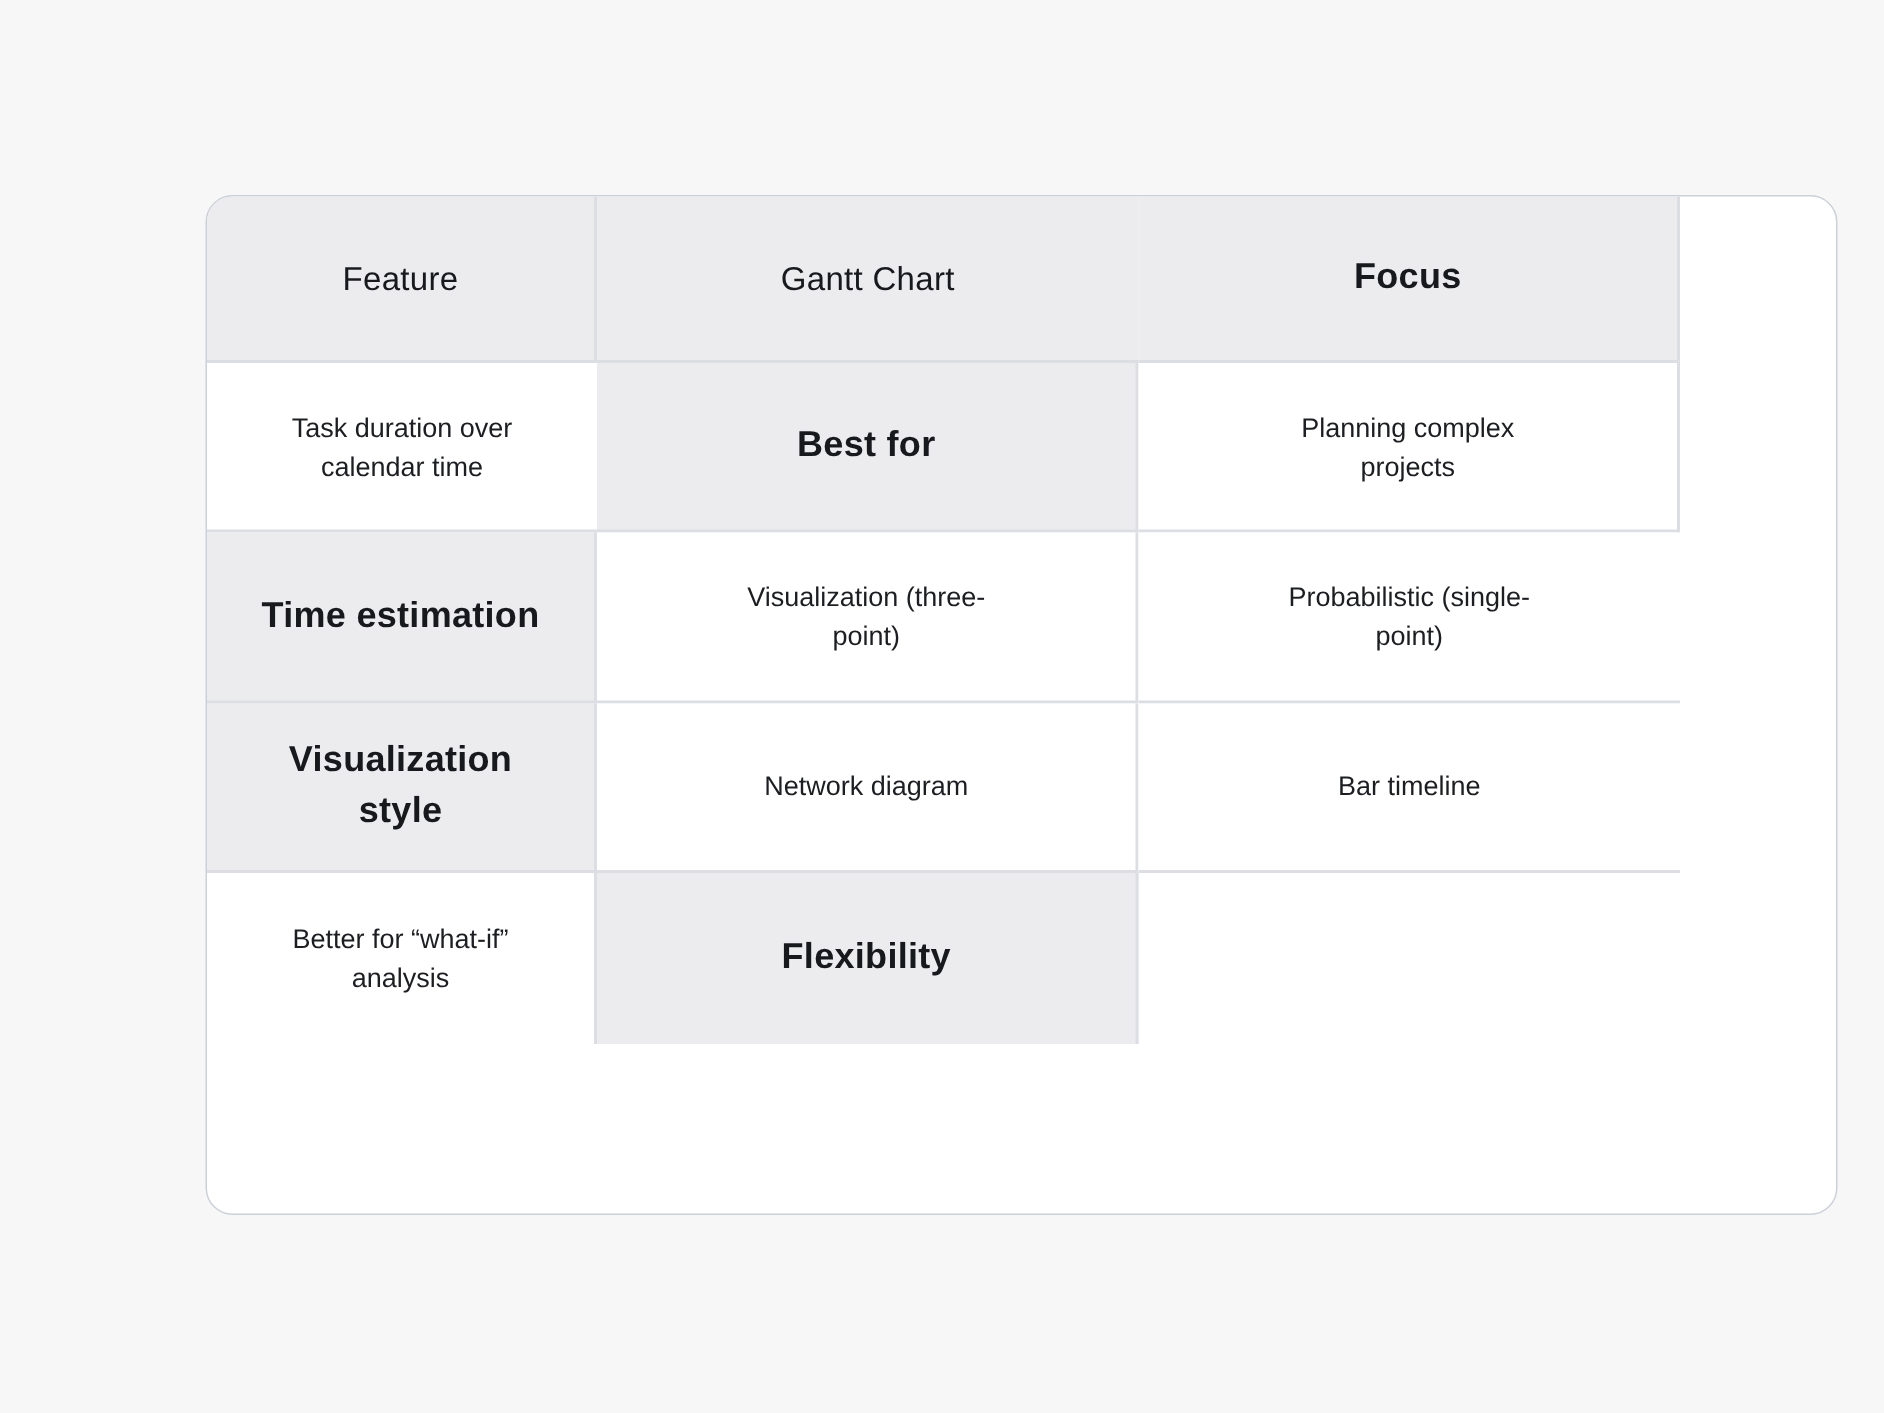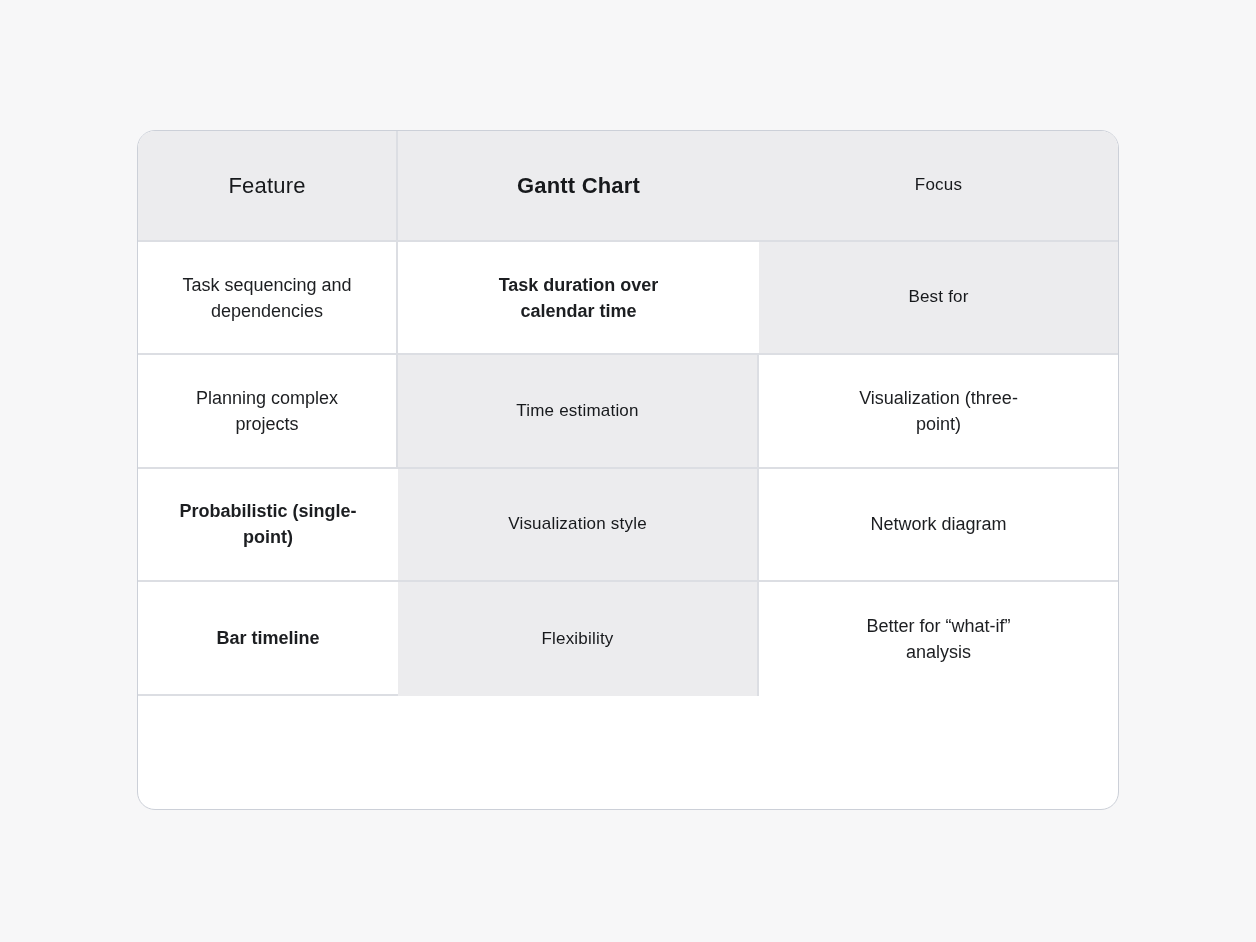--- a/index.html
+++ b/index.html
@@ -8,86 +8,84 @@
     height: 942px;
     background: #f7f7f8;
     font-family: "Liberation Sans", "DejaVu Sans", sans-serif;
     color: #17191c;
     overflow: hidden;
   }
   .comparison-table {
     position: absolute;
     left: 137px;
     top: 130px;
-    width: 982px;
+    width: 1088px;
     height: 680px;
     background: #ffffff;
     border: 1.5px solid #ccd0d8;
     border-radius: 18px;
     overflow: hidden;
     display: grid;
     grid-template-columns: 260px 361px 361px;
     grid-template-rows: 111px repeat(5, 1fr);
   }
   .cell {
     display: flex;
     align-items: center;
     justify-content: center;
     text-align: center;
     border-right: 2px solid #dcdee3;
     border-bottom: 2px solid #dcdee3;
     padding: 8px 28px;
     white-space: pre-line;
     line-height: 1.45;
   }
-  .cell.last-col { border-right: none; font-weight: bold; }
+  .cell.last-col { border-right: none; }
   .cell.last-row { border-bottom: none; }
   .cell.gray { background: #ececee; }
   .cell.white { background: #ffffff; }
   .header-cell {
     font-size: 22px;
     font-weight: 500;
     letter-spacing: 0.2px;
   }
   .label-cell {
-    font-size: 17px;
-    font-weight: 400;
+    font-size: 24px;
+    font-weight: 700;
     letter-spacing: 0.2px;
   }
   .value-cell {
     font-size: 18px;
     font-weight: 400;
     color: #1c1e21;
   }
 </style>
 </head>
 <body>
 
 <div class="comparison-table">
 
   <div class="cell gray header-cell">Feature</div>
   <div class="cell gray header-cell last-col">Gantt Chart</div>
 
   <div class="cell gray label-cell">Focus</div>
-  <div class="cell white value-cell">Task sequencing and
-dependencies</div>
   <div class="cell white value-cell last-col">Task duration over
 calendar time</div>
 
   <div class="cell gray label-cell">Best for</div>
   <div class="cell white value-cell">Planning complex
 projects</div>
 
   <div class="cell gray label-cell">Time estimation</div>
   <div class="cell white value-cell">Visualization (three-
 point)</div>
   <div class="cell white value-cell last-col">Probabilistic (single-
 point)</div>
 
   <div class="cell gray label-cell">Visualization style</div>
   <div class="cell white value-cell">Network diagram</div>
   <div class="cell white value-cell last-col">Bar timeline</div>
 
-  <div class="cell gray label-cell last-row">Flexibility</div>
   <div class="cell white value-cell last-row">Better for “what-if”
 analysis</div>
+  <div class="cell gray label-cell last-row">Flexibility</div>
 
 </div>
 
 </body></html>

